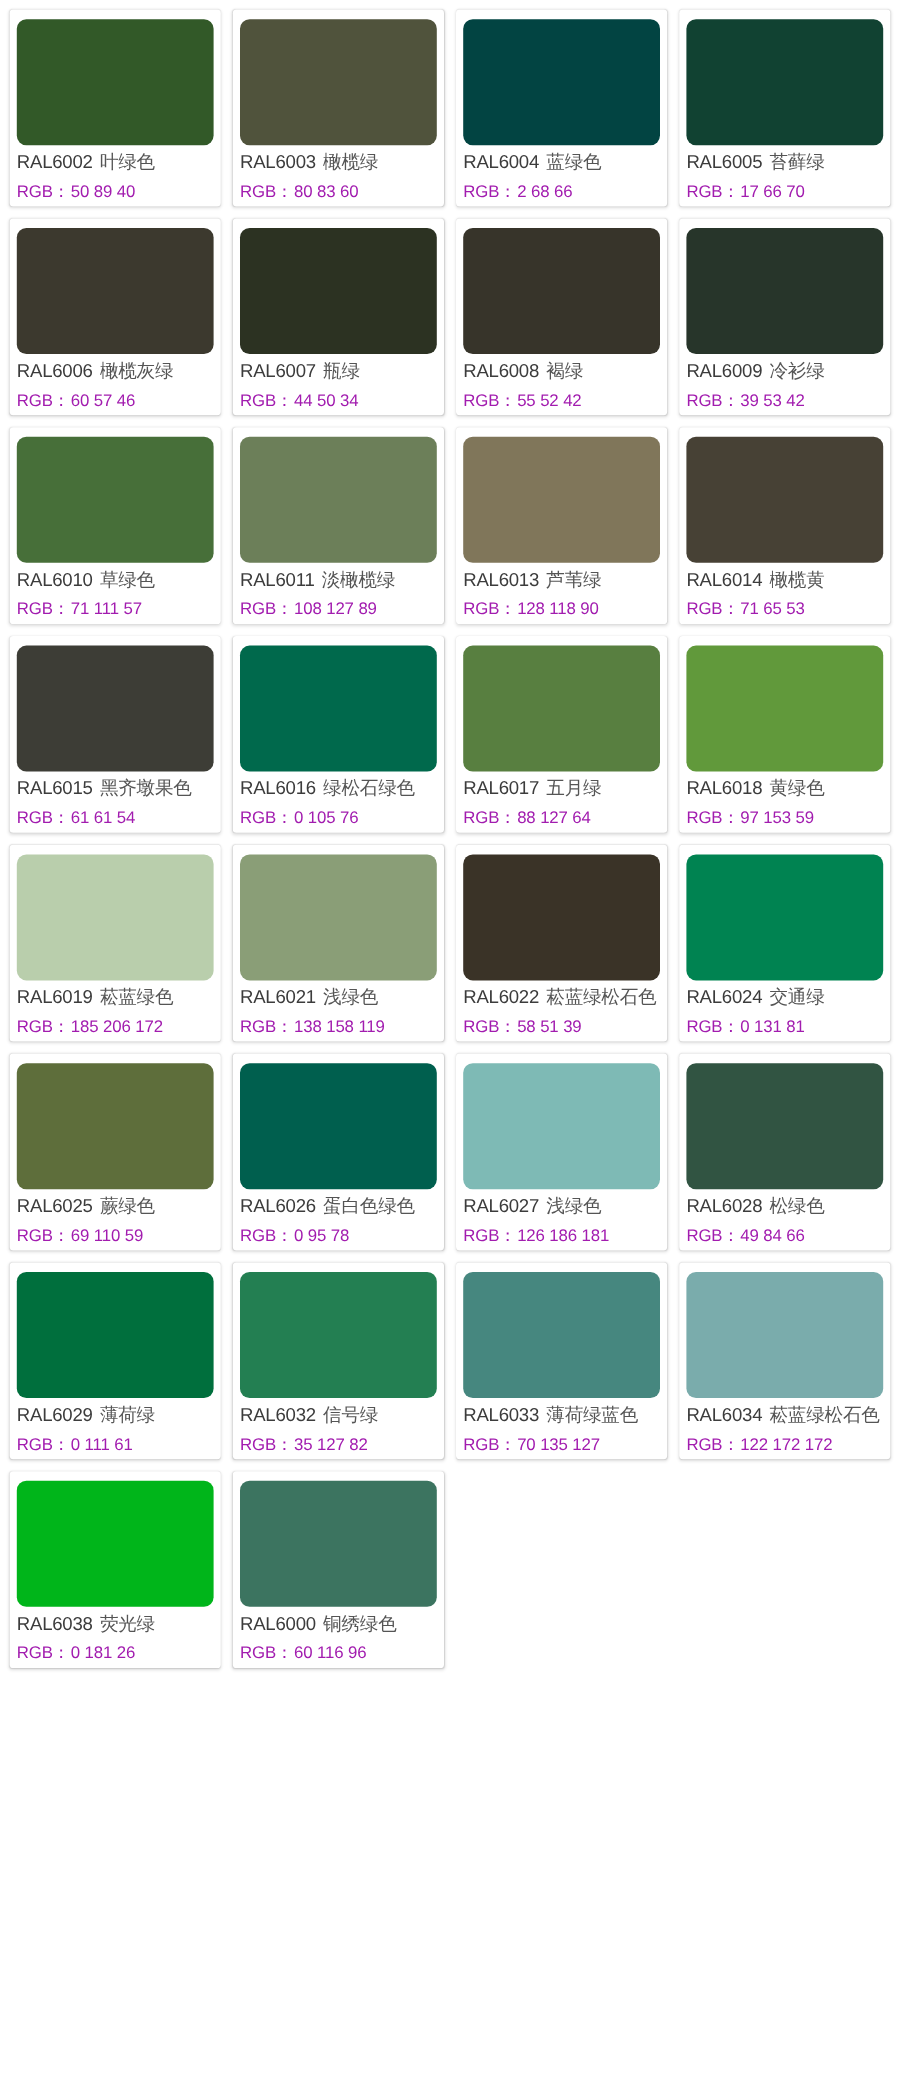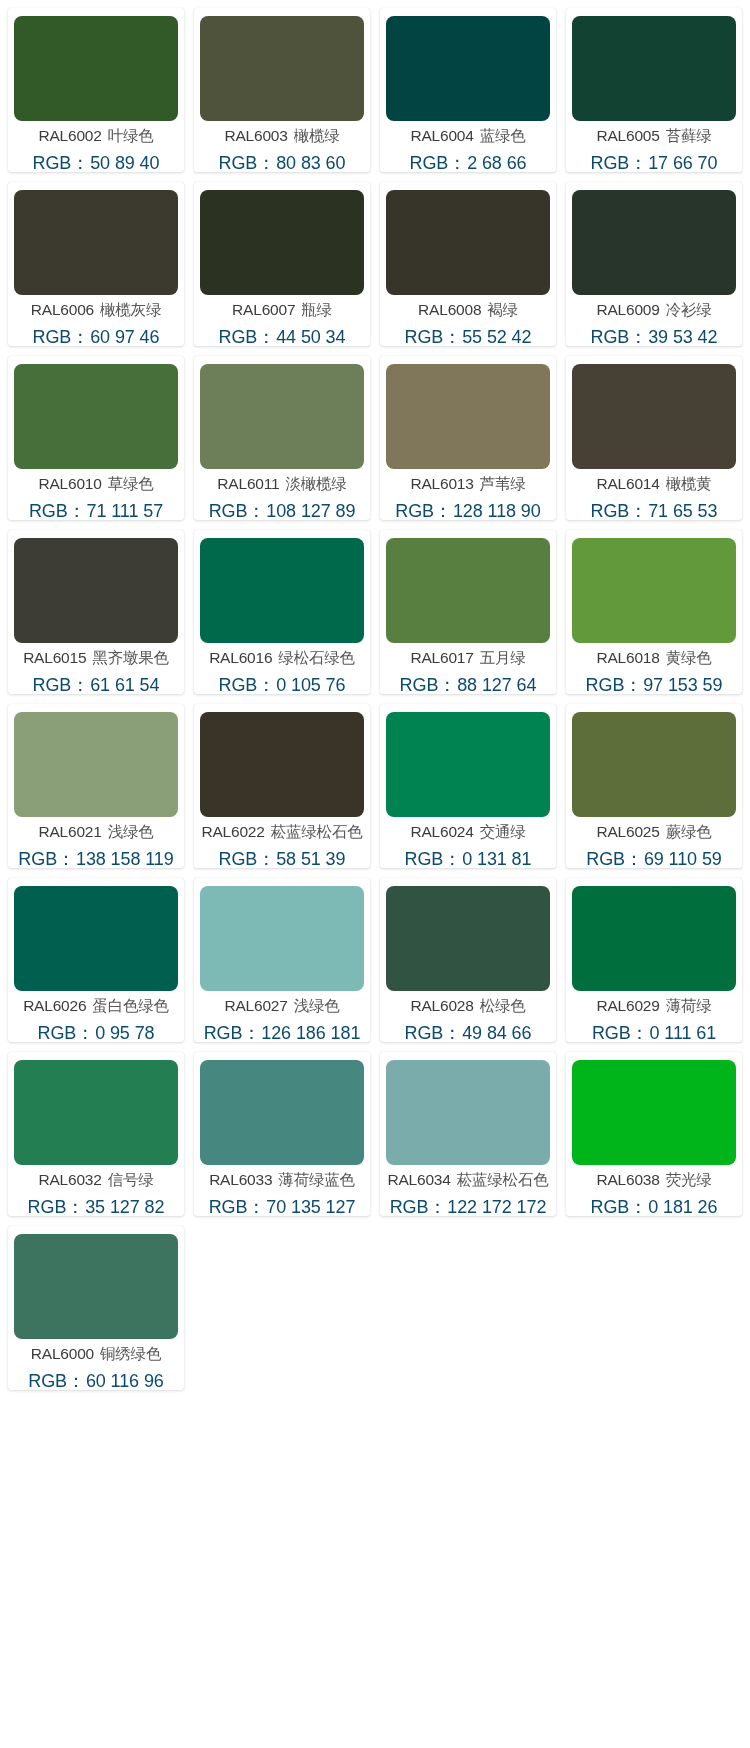--- a/index.html
+++ b/index.html
@@ -40,40 +40,38 @@
     overflow: hidden;
   }
   .swatch-color {
     width: 100%;
     height: 105px;
     border-radius: 8px;
     flex: 0 0 auto;
   }
   .swatch-title {
     margin-top: 7px;
-    text-align: center;
     white-space: nowrap;
     line-height: 1;
   }
   .ral-code {
     font-size: 15.5px;
     color: #3c3c3c;
     letter-spacing: -0.2px;
   }
   .ral-name {
     font-size: 15.5px;
     color: #555555;
     margin-left: 6px;
     letter-spacing: -0.2px;
   }
   .swatch-rgb {
     margin-top: 7px;
-    text-align: center;
-    font-size: 18px;
-    color: #0c4a6e;
+    font-size: 14px;
+    color: #a21caf;
     white-space: nowrap;
     letter-spacing: -0.1px;
   }
   .rgb-label {
     letter-spacing: -0.1px;
   }
   .rgb-vals {
     margin-left: 1px;
   }
 </style>
@@ -98,21 +96,21 @@
         <div class="swatch-rgb"><span class="rgb-label">RGB：</span><span class="rgb-vals">2  68  66</span></div>
       </div>
       <div class="swatch-card">
         <div class="swatch-color" style="background-color: rgb(17, 66, 50);"></div>
         <div class="swatch-title"><span class="ral-code">RAL6005</span><span class="ral-name">苔藓绿</span></div>
         <div class="swatch-rgb"><span class="rgb-label">RGB：</span><span class="rgb-vals">17  66  70</span></div>
       </div>
       <div class="swatch-card">
         <div class="swatch-color" style="background-color: rgb(60, 57, 46);"></div>
         <div class="swatch-title"><span class="ral-code">RAL6006</span><span class="ral-name">橄榄灰绿</span></div>
-        <div class="swatch-rgb"><span class="rgb-label">RGB：</span><span class="rgb-vals">60  97  46</span></div>
+        <div class="swatch-rgb"><span class="rgb-label">RGB：</span><span class="rgb-vals">60  57  46</span></div>
       </div>
       <div class="swatch-card">
         <div class="swatch-color" style="background-color: rgb(44, 50, 34);"></div>
         <div class="swatch-title"><span class="ral-code">RAL6007</span><span class="ral-name">瓶绿</span></div>
         <div class="swatch-rgb"><span class="rgb-label">RGB：</span><span class="rgb-vals">44  50  34</span></div>
       </div>
       <div class="swatch-card">
         <div class="swatch-color" style="background-color: rgb(55, 52, 42);"></div>
         <div class="swatch-title"><span class="ral-code">RAL6008</span><span class="ral-name">褐绿</span></div>
         <div class="swatch-rgb"><span class="rgb-label">RGB：</span><span class="rgb-vals">55  52  42</span></div>
@@ -154,20 +152,25 @@
       </div>
       <div class="swatch-card">
         <div class="swatch-color" style="background-color: rgb(88, 127, 64);"></div>
         <div class="swatch-title"><span class="ral-code">RAL6017</span><span class="ral-name">五月绿</span></div>
         <div class="swatch-rgb"><span class="rgb-label">RGB：</span><span class="rgb-vals">88  127  64</span></div>
       </div>
       <div class="swatch-card">
         <div class="swatch-color" style="background-color: rgb(97, 153, 59);"></div>
         <div class="swatch-title"><span class="ral-code">RAL6018</span><span class="ral-name">黄绿色</span></div>
         <div class="swatch-rgb"><span class="rgb-label">RGB：</span><span class="rgb-vals">97  153  59</span></div>
+      </div>
+      <div class="swatch-card">
+        <div class="swatch-color" style="background-color: rgb(185, 206, 172);"></div>
+        <div class="swatch-title"><span class="ral-code">RAL6019</span><span class="ral-name">菘蓝绿色</span></div>
+        <div class="swatch-rgb"><span class="rgb-label">RGB：</span><span class="rgb-vals">185  206  172</span></div>
       </div>
       <div class="swatch-card">
         <div class="swatch-color" style="background-color: rgb(138, 158, 119);"></div>
         <div class="swatch-title"><span class="ral-code">RAL6021</span><span class="ral-name">浅绿色</span></div>
         <div class="swatch-rgb"><span class="rgb-label">RGB：</span><span class="rgb-vals">138  158  119</span></div>
       </div>
       <div class="swatch-card">
         <div class="swatch-color" style="background-color: rgb(58, 51, 39);"></div>
         <div class="swatch-title"><span class="ral-code">RAL6022</span><span class="ral-name">菘蓝绿松石色</span></div>
         <div class="swatch-rgb"><span class="rgb-label">RGB：</span><span class="rgb-vals">58  51  39</span></div>

